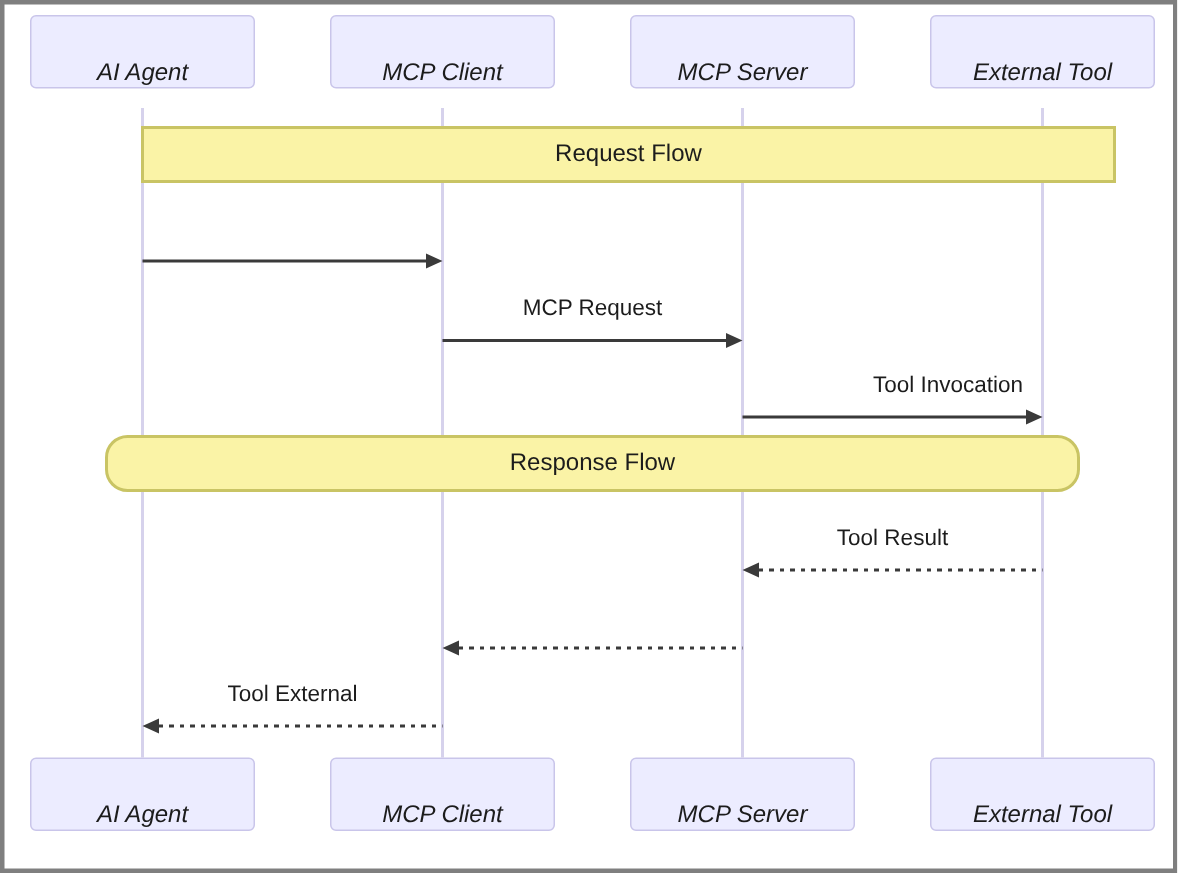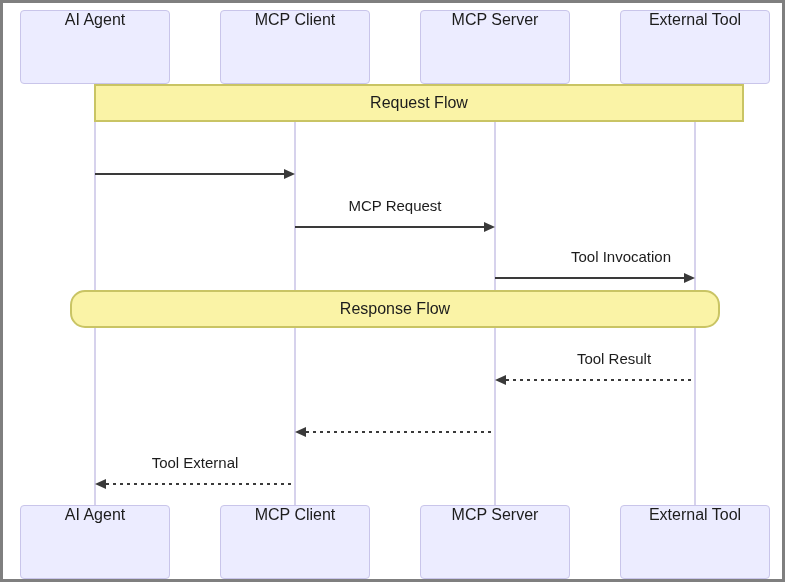--- a/index.html
+++ b/index.html
@@ -27,28 +27,29 @@
     z-index:10;pointer-events:none;
   }
   .lifeline{
     position:absolute;
     width:2px;top:72px;height:433px;
     background:var(--lifeline);
     z-index:1;
   }
   .actor-box{
     position:absolute;
-    width:150px;height:74px;
+    width:150px;height:49px;
     box-sizing:border-box;
     background:var(--actor-fill);
     border:1px solid var(--actor-border);
     border-radius:4px;
-    display:flex;align-items:flex-start;justify-content:center;
+    display:flex;align-items:flex-end;justify-content:center;
     font-size:16px;
     z-index:3;
+    font-style:italic;
   }
   .actor-top{top:10px;}
   .actor-bottom{top:505px;}
   .banner{
     position:absolute;
     left:70px;width:650px;height:38px;
     box-sizing:border-box;
     background:var(--note-fill);
     border:2px solid var(--note-border);
     display:flex;align-items:center;justify-content:center;
@@ -111,25 +112,25 @@
       <span>Response Flow</span>
     </div>
 
   <div class="msg-line" style="left:95px;top:173px;"></div>
   <div class="arrowhead right" style="left:284px;top:169px;"></div>
 
   <div class="msg-label" style="left:295px;top:196px;">MCP Request</div>
   <div class="msg-line" style="left:295px;top:226px;"></div>
   <div class="arrowhead right" style="left:484px;top:222px;"></div>
 
-  <div class="msg-label" style="left:506px;top:247px;padding-left:15px;">Tool Invocation</div>
+  <div class="msg-label" style="left:517px;top:247px;padding-left:15px;">Tool Invocation</div>
   <div class="msg-line" style="left:495px;top:277px;"></div>
   <div class="arrowhead right" style="left:684px;top:273px;"></div>
 
-  <div class="msg-label" style="left:469px;top:349px;padding-left:45px;">Tool Result</div>
+  <div class="msg-label" style="left:495px;top:349px;">Tool Result</div>
   <div class="arrowhead left" style="left:495px;top:375px;"></div>
   <div class="msg-line dotted" style="left:506px;top:379px;"></div>
 
   <div class="arrowhead left" style="left:295px;top:427px;"></div>
   <div class="msg-line dotted" style="left:306px;top:431px;"></div>
 
   <div class="msg-label" style="left:95px;top:453px;">Tool External</div>
   <div class="arrowhead left" style="left:95px;top:479px;"></div>
   <div class="msg-line dotted" style="left:106px;top:483px;"></div>
 

